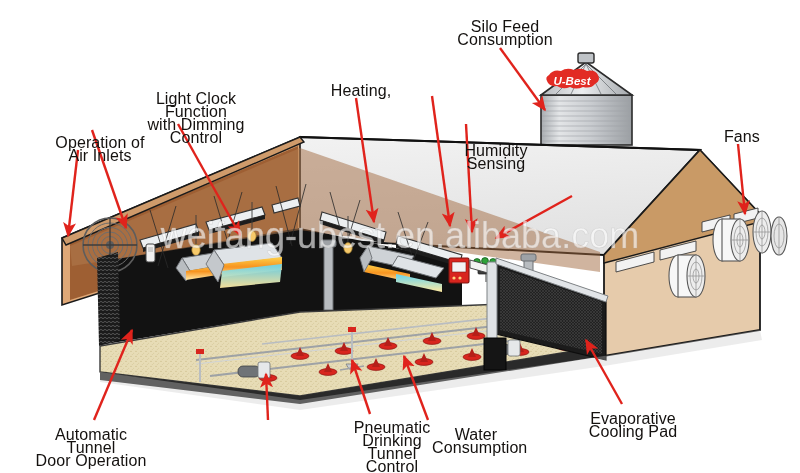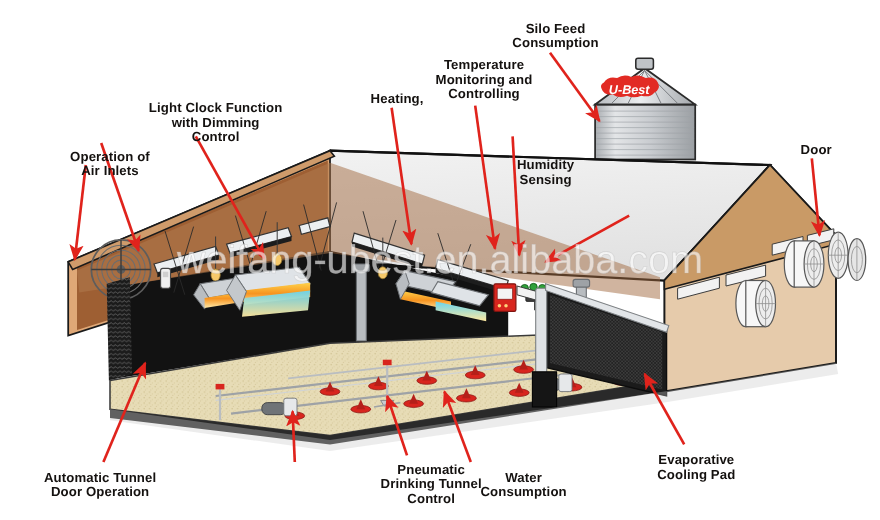--- a/index.html
+++ b/index.html
@@ -1,21 +1,21 @@
 <!DOCTYPE html>
 <html><head>
 <meta charset="utf-8">
 <title>Poultry House Equipment Diagram</title>
 <style>
   html,body{margin:0;padding:0;background:#ffffff;}
   body{width:800px;height:473px;overflow:hidden;
        font-family:"Liberation Sans","DejaVu Sans",sans-serif;}
   #stage{position:relative;width:800px;height:473px;background:#ffffff;}
   #art{position:absolute;left:0;top:0;width:800px;height:473px;}
-  .lbl{position:absolute;color:#14110f;font-weight:bold;font-size:12px;
+  .lbl{position:absolute;color:#14110f;font-weight:normal;font-size:16px;
        line-height:13px;letter-spacing:.1px;text-align:center;white-space:pre-line;
        -webkit-font-smoothing:antialiased;}
   #wm{position:absolute;left:0;top:0;width:800px;height:473px;pointer-events:none;}
 </style>
 </head>
 <body>
 
 <div id="stage">
 
   <svg id="art" viewBox="0 0 800 473">
@@ -362,28 +362,25 @@
   <svg id="wm">
     <text x="400" y="248" text-anchor="middle" font-family="Liberation Sans, sans-serif" font-size="36" fill="#ffffff" fill-opacity="0.62" stroke="#b9b9b9" stroke-width="0.6" stroke-opacity="0.45">weifang-ubest.en.alibaba.com</text>
   </svg>
 
   <div class="lbl" style="left:52px;top:100px;width:96px;margin-top:36px;">Operation of
 Air Inlets</div>
   <div class="lbl" style="left:132px;top:92px;width:128px;">Light Clock Function
 with Dimming
 Control</div>
   <div class="lbl" style="left:330px;top:84px;width:62px;">Heating,</div>
-  <div class="lbl" style="left:390px;top:53px;width:100px;">Temperature
-Monitoring and
-Controlling</div>
   <div class="lbl" style="left:459px;top:100px;width:74px;margin-top:44px;">Humidity
 Sensing</div>
   <div class="lbl" style="left:452px;top:20px;width:106px;">Silo Feed
 Consumption</div>
-  <div class="lbl" style="left:720px;top:130px;width:44px;">Door</div>
+  <div class="lbl" style="left:720px;top:130px;width:44px;">Fans</div>
   <div class="lbl" style="left:30px;top:428px;width:122px;">Automatic Tunnel
 Door Operation</div>
   <div class="lbl" style="left:340px;top:421px;width:104px;">Pneumatic
 Drinking Tunnel
 Control</div>
   <div class="lbl" style="left:432px;top:428px;width:88px;">Water
 Consumption</div>
   <div class="lbl" style="left:582px;top:412px;width:102px;">Evaporative
 Cooling Pad</div>
 

